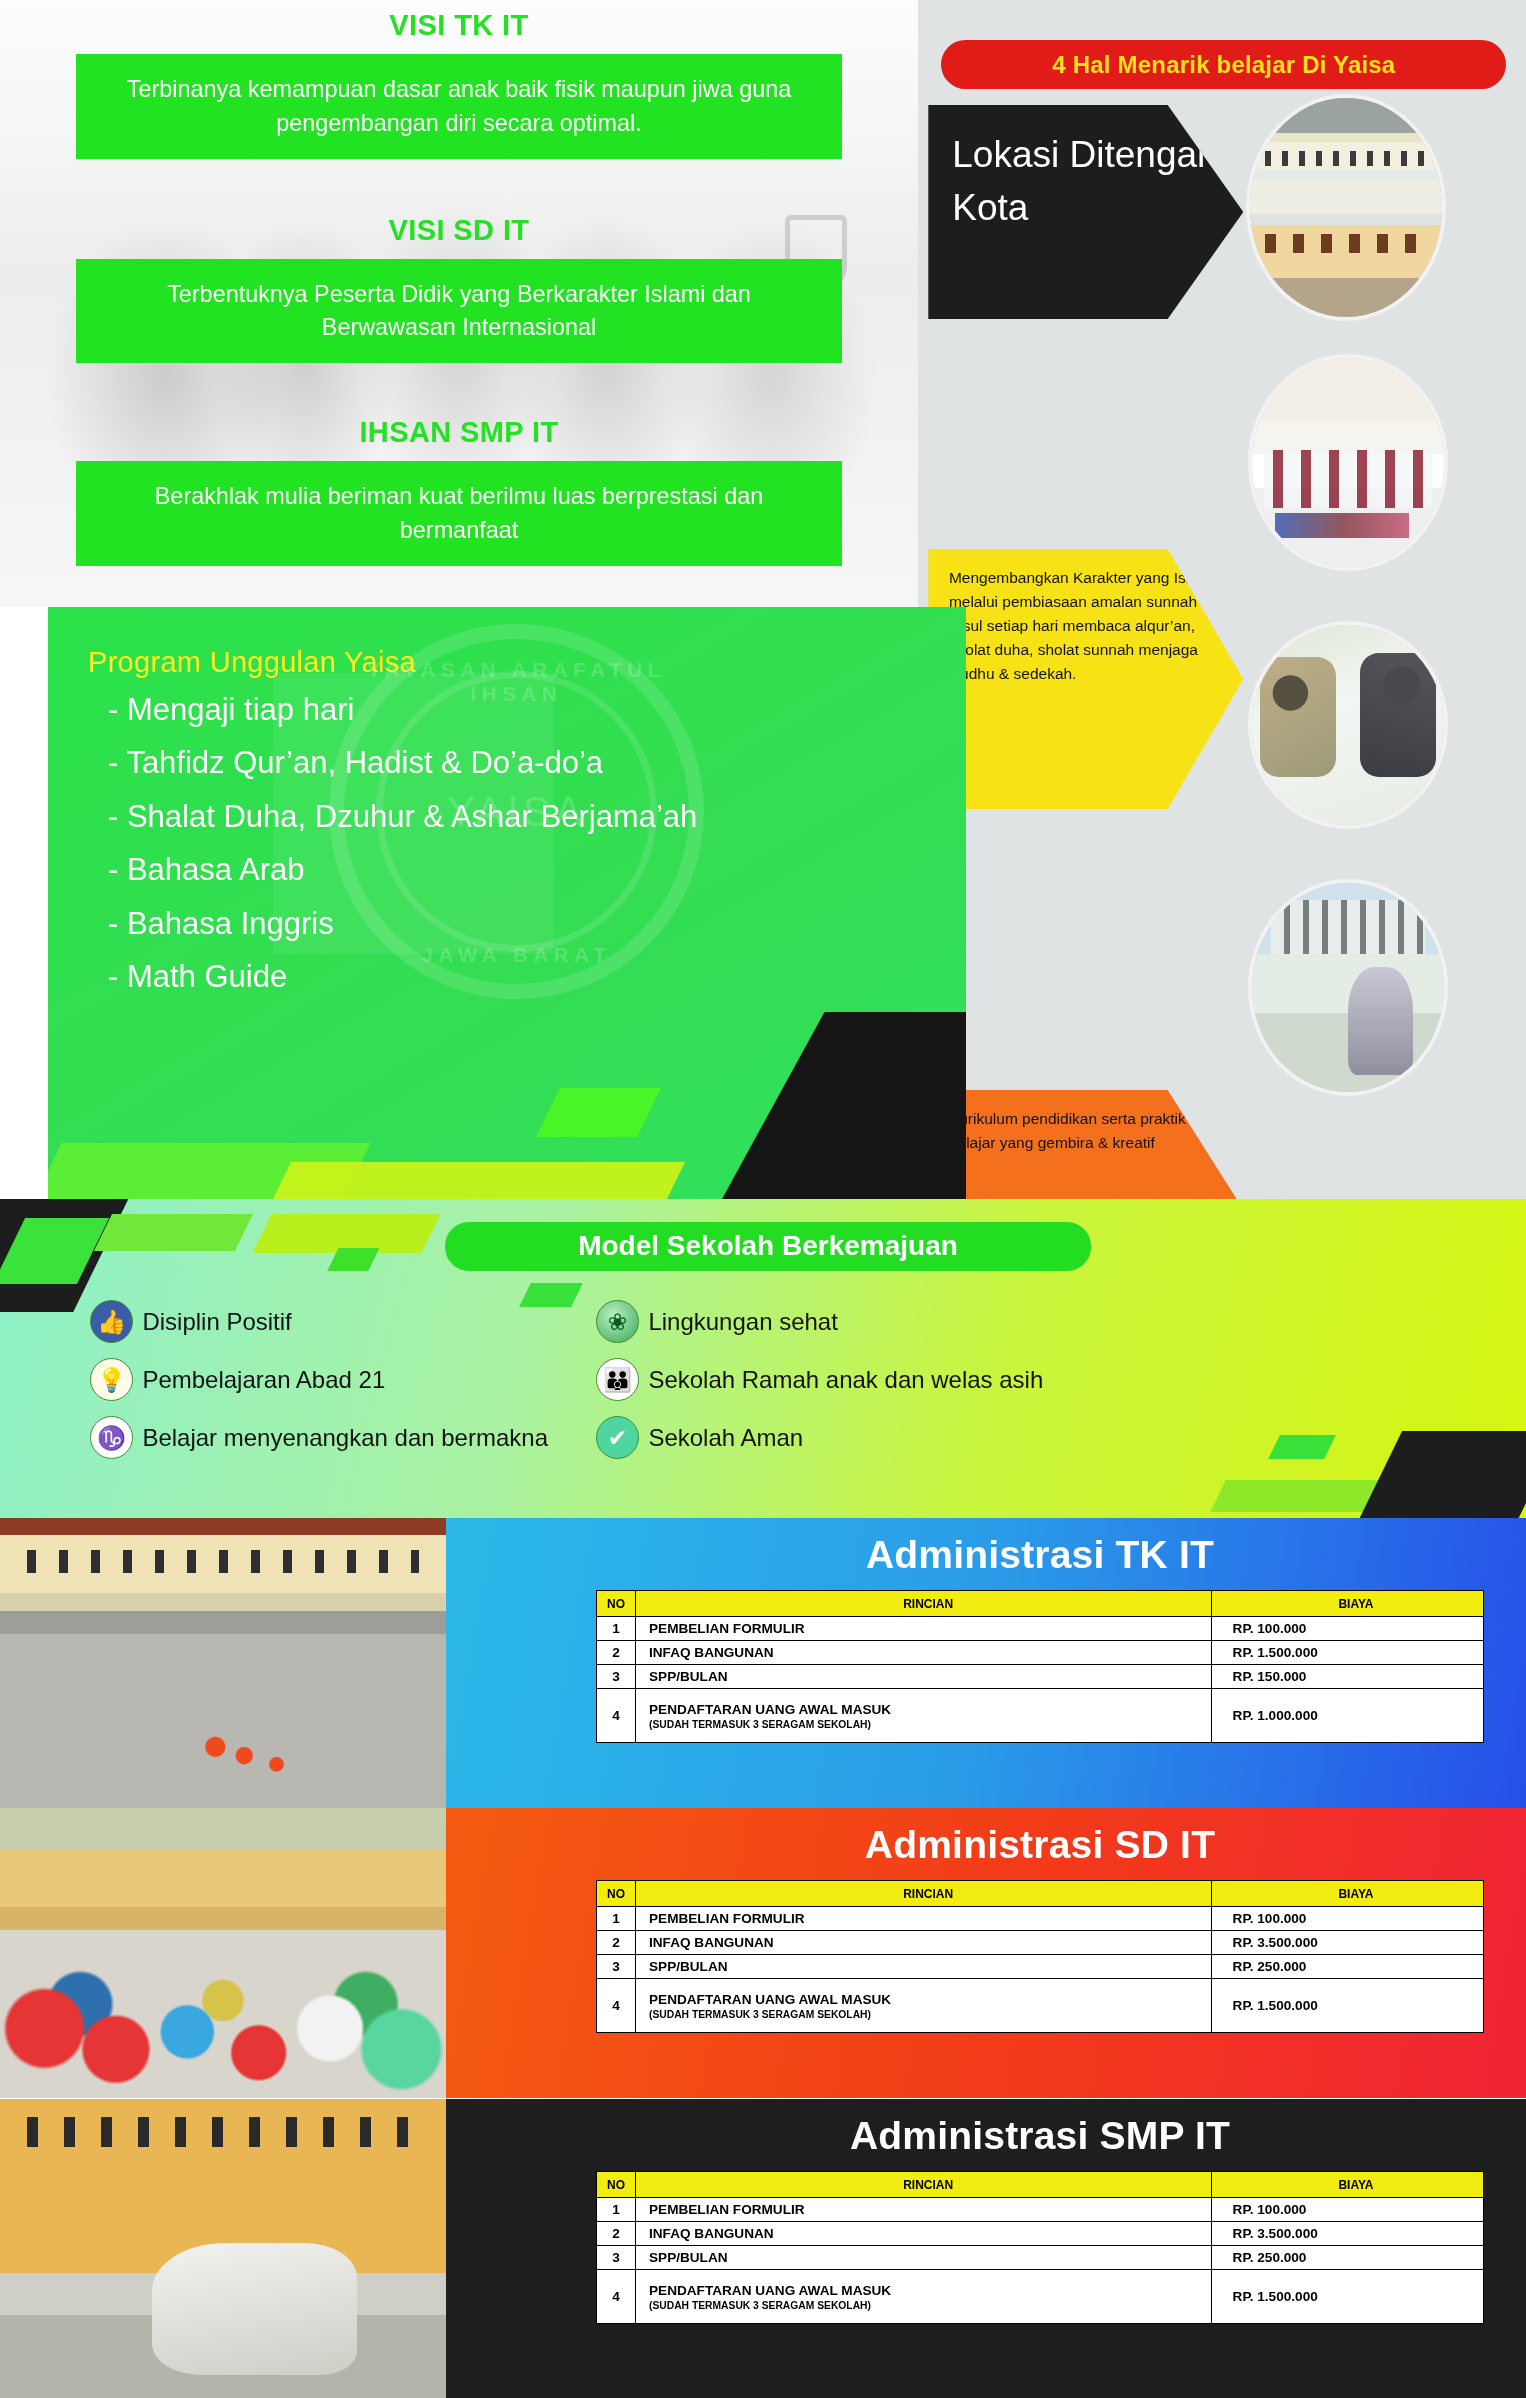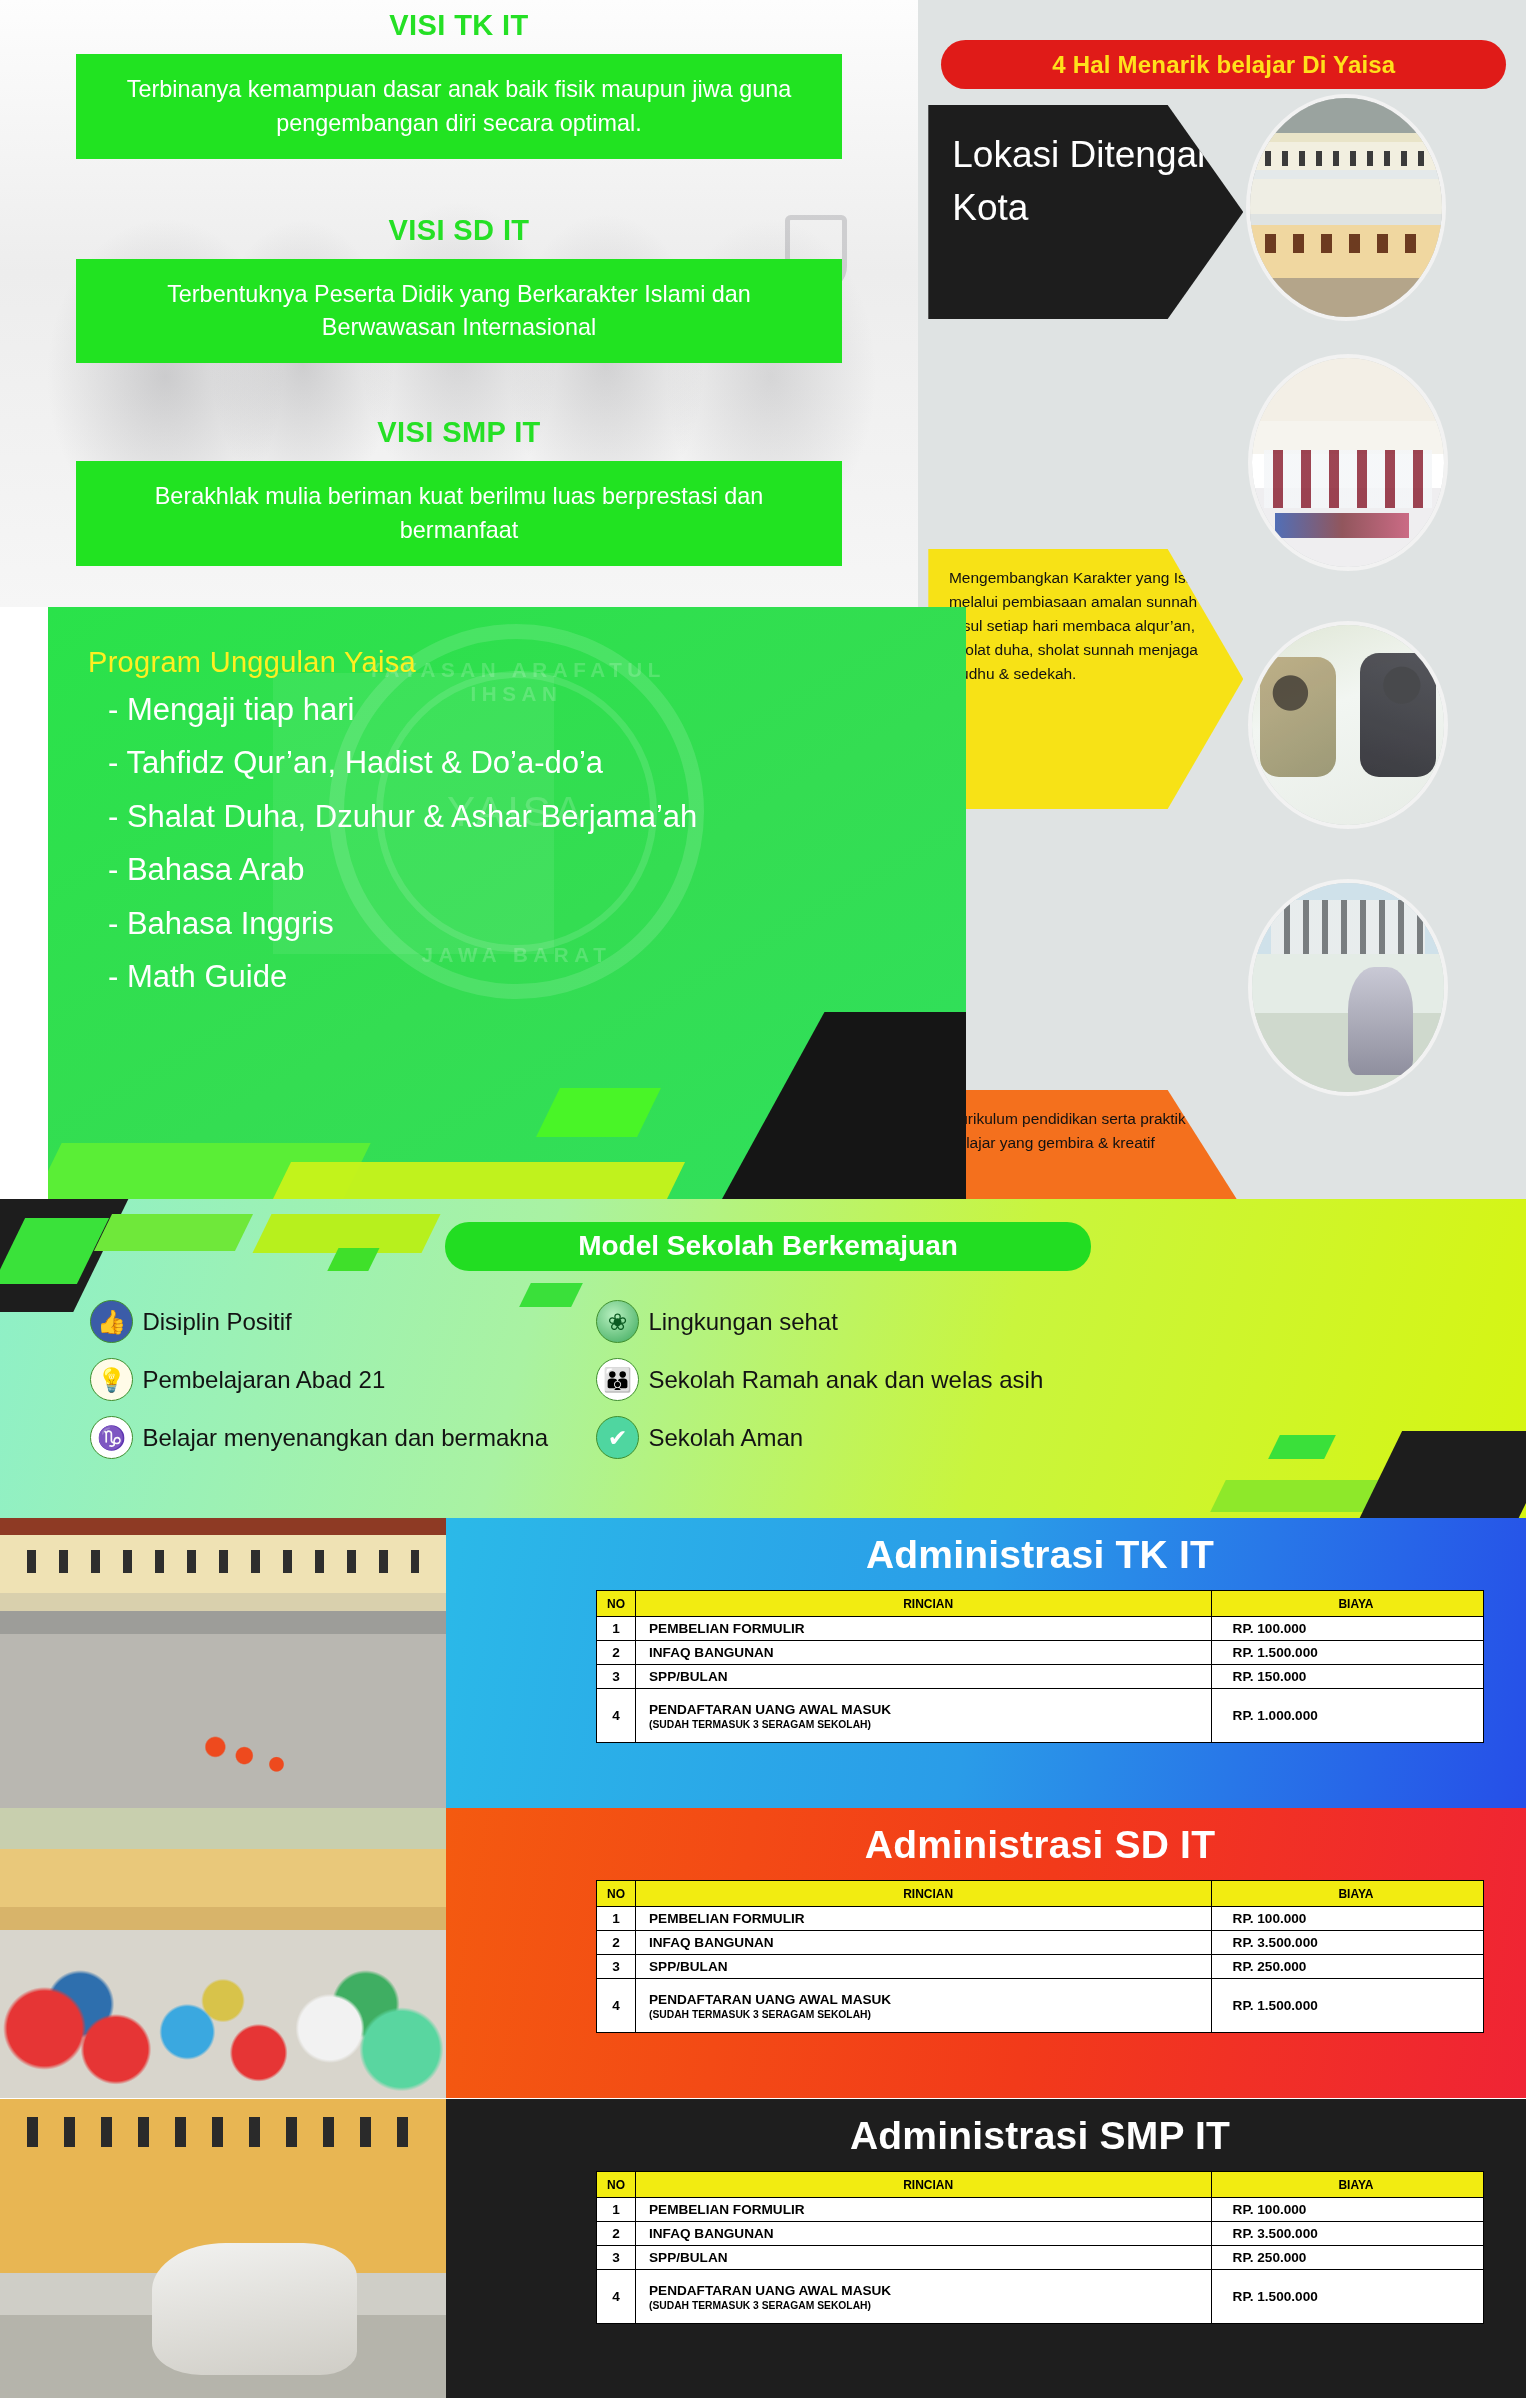--- a/index.html
+++ b/index.html
@@ -323,21 +323,21 @@
 
   <div class="visi-col">
     <div class="visi-bg"></div>
     <div class="visi-inner">
       <div class="visi-title">VISI TK IT</div>
       <div class="visi-box">Terbinanya kemampuan dasar anak baik fisik maupun jiwa guna pengembangan diri secara optimal.</div>
       <div class="visi-gap-a"></div>
       <div class="visi-title">VISI SD IT</div>
       <div class="visi-box">Terbentuknya Peserta Didik yang Berkarakter Islami dan Berwawasan Internasional</div>
       <div class="visi-gap-b"></div>
-      <div class="visi-title">VISI SMP IT</div>
+      <div class="visi-title">IHSAN SMP IT</div>
       <div class="visi-box">Berakhlak mulia beriman kuat berilmu luas berprestasi dan bermanfaat</div>
     </div>
   </div>
 
   <div class="hal-col">
     <div class="hal-badge">4 Hal Menarik belajar Di Yaisa</div>
 
     <div class="hal-arrow a1">Lokasi Ditengah Kota</div>
     <div class="hal-photo p1">
         <div class="ph-school"></div>

